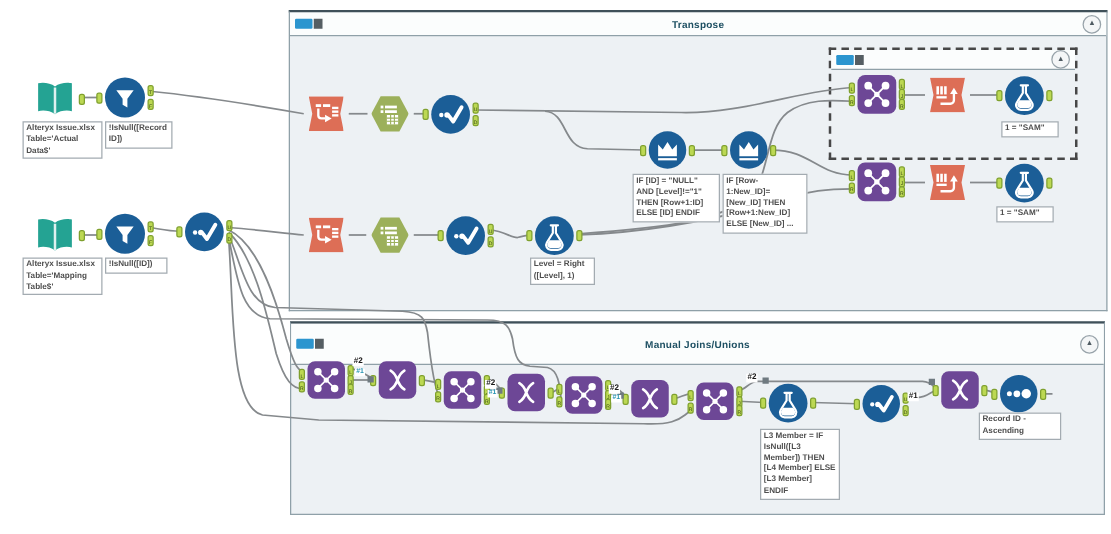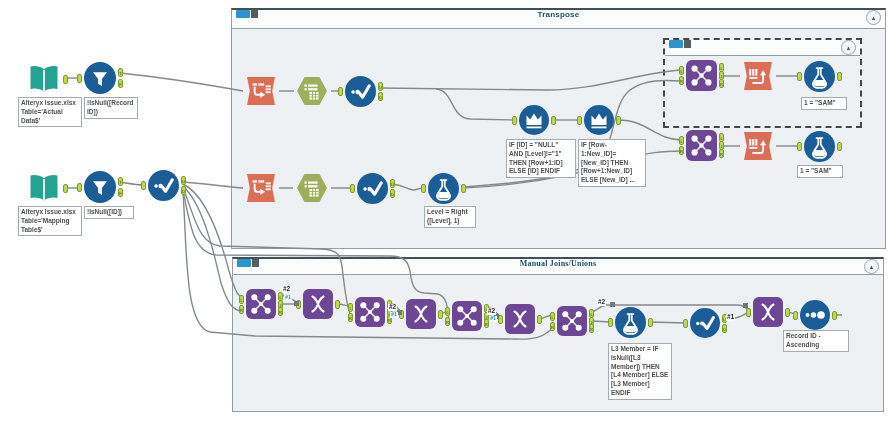--- a/index.html
+++ b/index.html
@@ -2,23 +2,23 @@
 <html><head>
 <meta charset="utf-8">
 <style>
   html,body{margin:0;padding:0;background:#fff;}
   #canvas{position:relative;width:889px;height:427px;background:#ffffff;overflow:hidden;
           font-family:"Liberation Sans",sans-serif;}
   
   .container{position:absolute;border:1px solid #8fa0a8;border-top:2px solid #3f5059;
              background:#edf1f4;z-index:1;box-sizing:border-box;}
   .container.dashed{border:2px dashed #474747;z-index:2;}
-  .chead{position:relative;display:flex;align-items:flex-start;background:#fbfdfd;
+  .chead{position:relative;display:flex;align-items:center;background:#fbfdfd;
          border-bottom:1px solid #8fa0a8;padding:0 4px;box-sizing:border-box;}
-  #c-transpose .chead{height:19px;} #c-old .chead{height:16px;} #c-manual .chead{height:16px;font-family:Liberation Serif, serif;}
+  #c-transpose .chead{height:19px;} #c-old .chead{height:16px;} #c-manual .chead{height:33px;}
   .ctitle{position:absolute;left:0;right:0;text-align:center;font-size:8px;font-weight:bold;
           color:#1d4f62;letter-spacing:.2px;}
   .chip-blue{width:14px;height:8px;background:#2b95cf;border-radius:1px;z-index:2;}
   .chip-dark{width:7px;height:8px;background:#555e63;margin-left:1px;z-index:2;}
   .collapse{margin-left:auto;width:13px;height:13px;border-radius:50%;border:1px solid #98a3aa;
             background:#f4f6f7;display:flex;align-items:center;justify-content:center;z-index:2;}
   .collapse i{font-style:normal;font-size:6px;line-height:1;color:#4e5a61;}
   #c-transpose{left:231px;top:8px;width:655px;height:241px;}
   #c-old{left:663px;top:38px;width:199px;height:90px;}
   #c-manual{left:232px;top:257px;width:652px;height:155px;}

